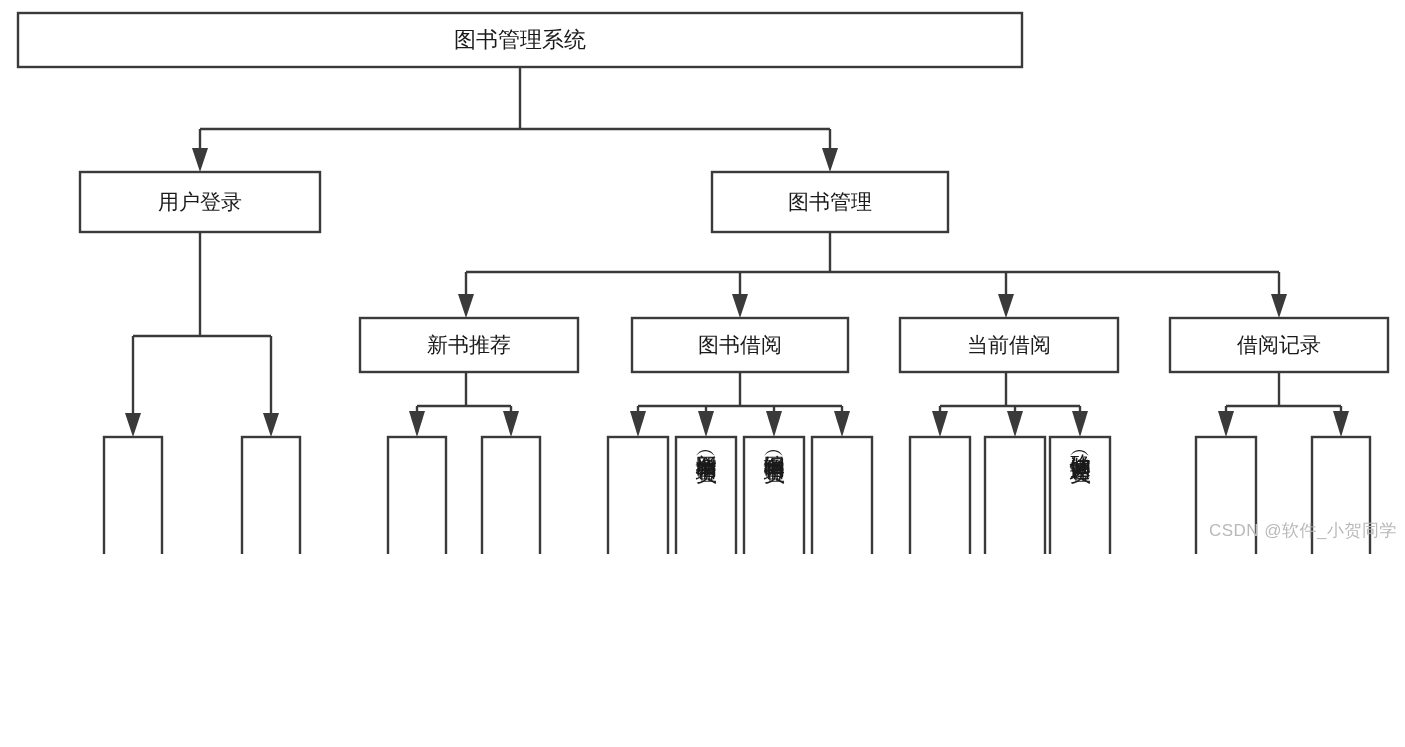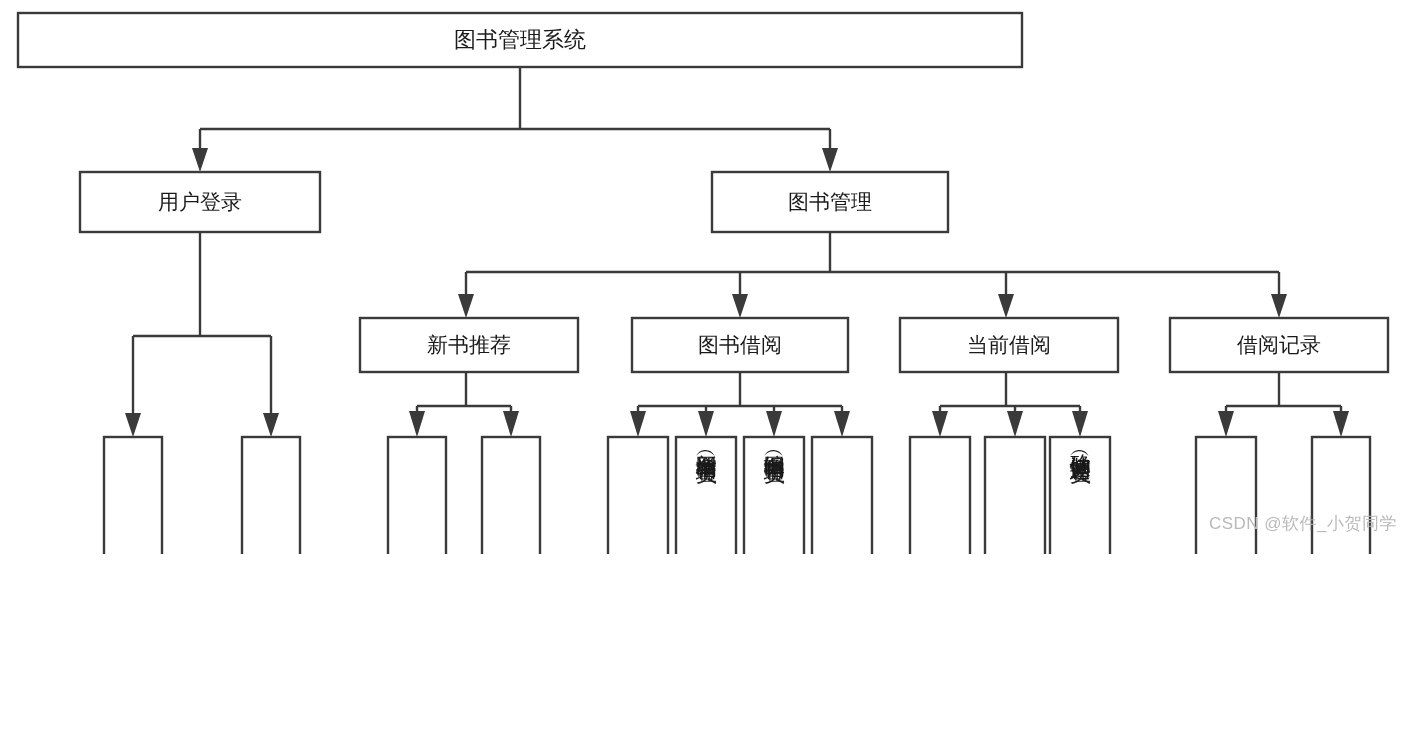--- a/index.html
+++ b/index.html
@@ -63,21 +63,21 @@
     font-size: 21px;
     line-height: 1.08;
     color: #1a1a1a;
     letter-spacing: 1.5px;
     text-align: center;
     white-space: nowrap;
   }
   .watermark {
     position: absolute;
     right: 8px;
-    bottom: 19px;
+    bottom: 12px;
     font-family: "Liberation Sans", "DejaVu Sans", sans-serif;
     font-size: 17px;
     color: #b9b9b9;
     white-space: nowrap;
     letter-spacing: 0.5px;
   }
 </style>
 </head>
 <body>
 

